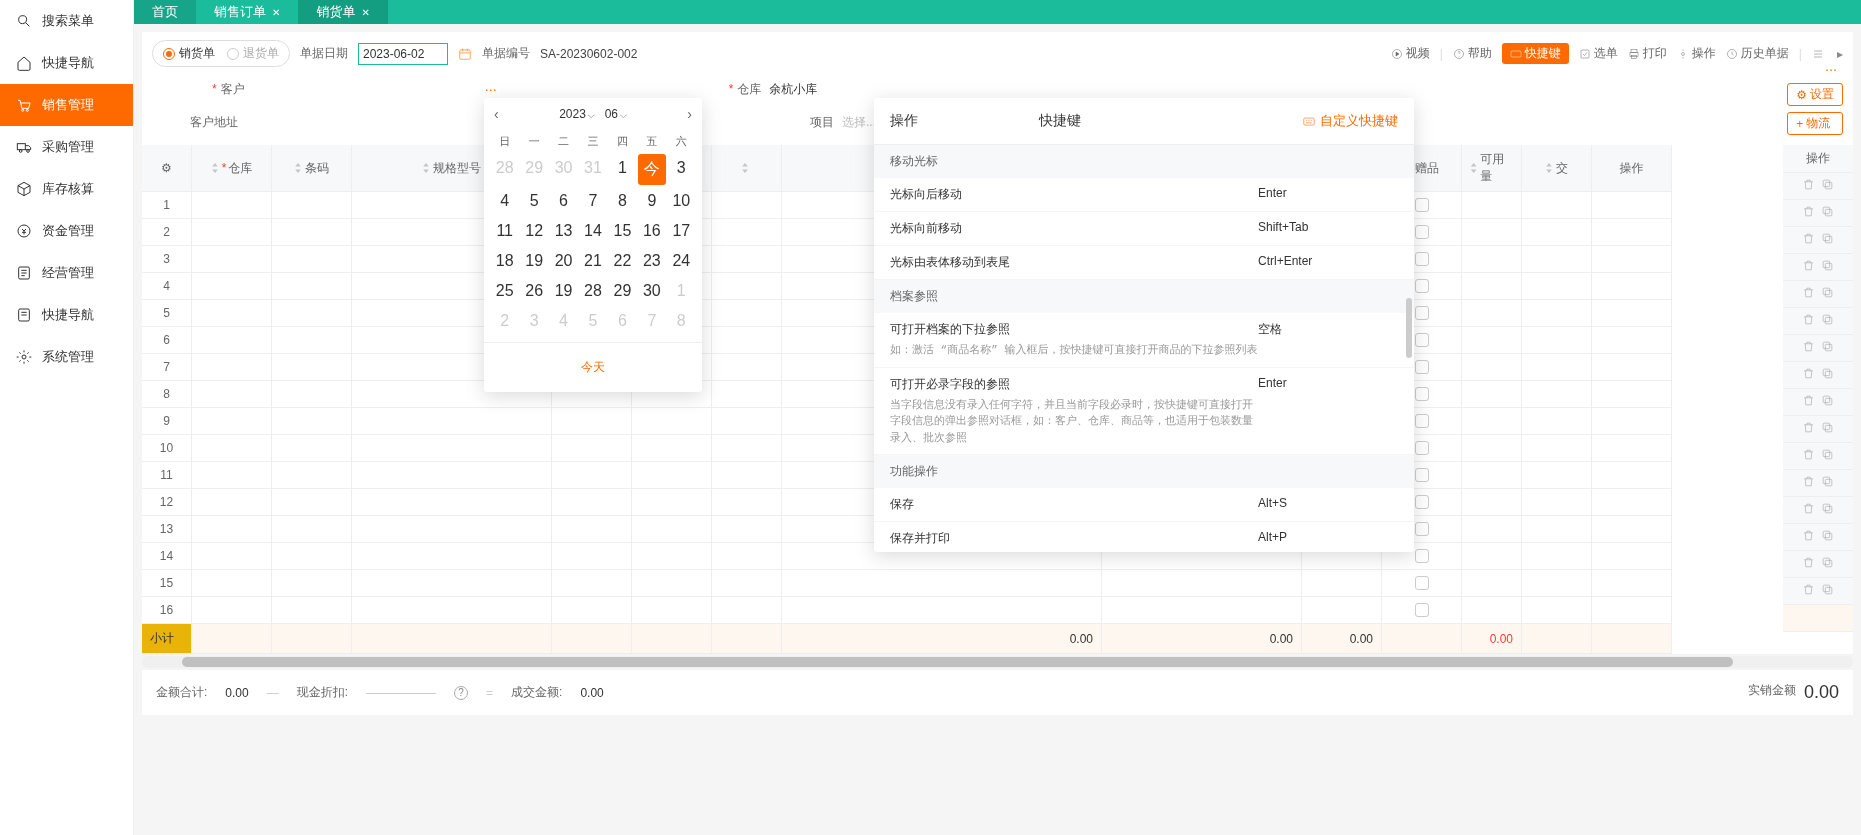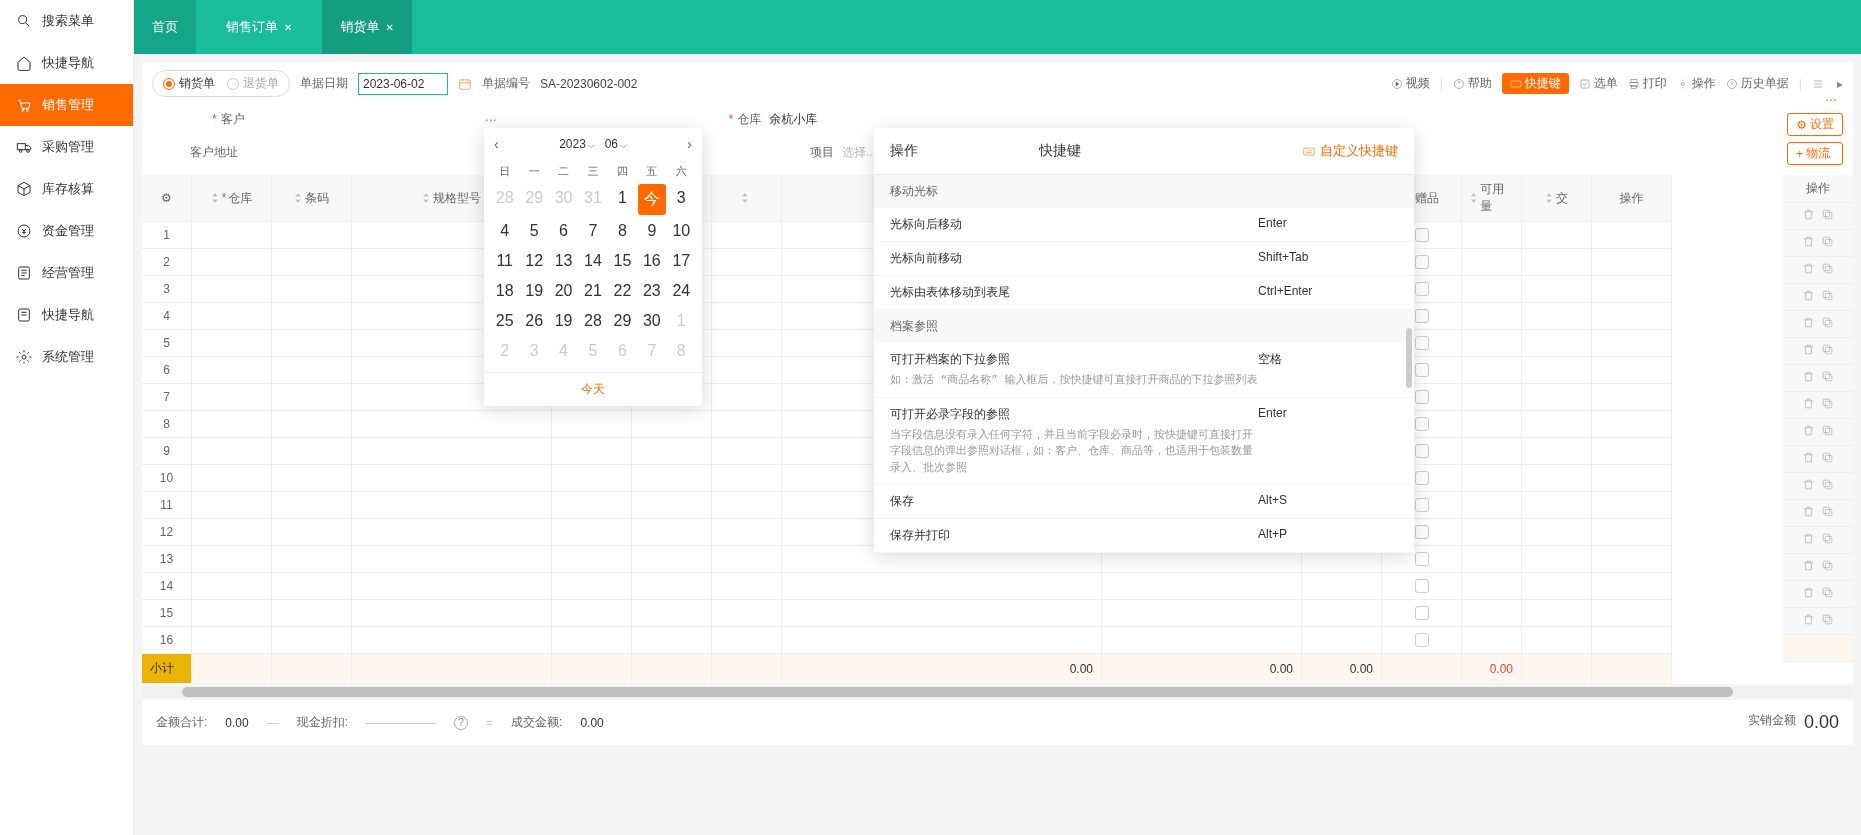--- a/index.html
+++ b/index.html
@@ -11,21 +11,21 @@
 .sidebar { width: 134px; background: #fff; border-right: 1px solid #eee; flex-shrink: 0; }
 .sidebar-item { display: flex; align-items: center; padding: 12px 16px; gap: 10px; cursor: pointer; font-size: 13px; color: #333; }
 .sidebar-item.active { background: #ff6a00; color: #fff; }
 .sidebar-item .icon { width: 16px; height: 16px; display: inline-flex; align-items: center; justify-content: center; }
 .sidebar-item svg { width: 16px; height: 16px; stroke: currentColor; fill: none; stroke-width: 1.5; }
 
 
 .main { flex: 1; display: flex; flex-direction: column; min-width: 0; }
 
 
-.tabs { background: #1abc9c; display: flex; height: 54px; align-items: stretch; gap: 12px; }
+.tabs { background: #1abc9c; display: flex; height: 24px; align-items: stretch; }
 .tab { padding: 0 18px; display: flex; align-items: center; gap: 6px; color: #fff; font-size: 13px; cursor: pointer; }
 .tab.home { background: #17a589; }
 .tab.active { background: #139e82; }
 .tab .close { font-size: 10px; }
 
 
 .content { flex: 1; background: #f5f5f5; position: relative; overflow: hidden; }
 .card { margin: 8px 8px 0 8px; background: #fff; padding: 8px 10px; position: relative; }
 
 
@@ -89,21 +89,21 @@
 .calendar { position: absolute; top: 74px; left: 350px; width: 218px; background: #fff; box-shadow: 0 4px 20px rgba(0,0,0,0.15); z-index: 50; border-radius: 3px; }
 .cal-head { display: flex; align-items: center; justify-content: space-between; padding: 8px 10px; }
 .cal-head .nav { cursor: pointer; color: #666; font-size: 14px; }
 .cal-head .ym { display: flex; gap: 10px; font-size: 12px; font-weight: 500; }
 .cal-head .ym span::after { content: "⌵"; font-size: 9px; margin-left: 2px; color: #888; }
 .cal-grid { display: grid; grid-template-columns: repeat(7, 1fr); text-align: center; padding: 0 6px 6px; }
 .cal-dow { font-size: 11px; color: #666; padding: 4px 0; }
 .cal-day { font-size: 16px; padding: 5px 0; cursor: pointer; color: #333; border-radius: 3px; margin: 1px; }
 .cal-day.other { color: #ccc; }
 .cal-day.today { background: #ff6a00; color: #fff; }
-.cal-foot { text-align: center; padding: 8px; border-top: 1px solid #eee; color: #ff6a00; font-size: 12px; cursor: pointer; }
+.cal-foot { text-align: center; padding: 16px; border-top: 1px solid #eee; color: #ff6a00; font-size: 12px; cursor: pointer; }
 
 
 .hotkey-pop { position: absolute; top: 74px; left: 740px; width: 540px; background: #fff; box-shadow: 0 4px 20px rgba(0,0,0,0.15); z-index: 49; border-radius: 3px; max-height: 454px; display: flex; flex-direction: column; }
 .hk-head { display: flex; justify-content: space-between; padding: 14px 16px; border-bottom: 1px solid #eee; font-size: 14px; }
 .hk-head .custom { color: #ff6a00; display: flex; align-items: center; gap: 4px; font-size: 13px; cursor: pointer; }
 .hk-body { overflow-y: auto; flex: 1; }
 .hk-section { background: #f7f8fa; padding: 8px 16px; color: #666; font-size: 12px; }
 .hk-row { display: flex; padding: 8px 16px; border-bottom: 1px solid #f5f5f5; }
 .hk-row .op { flex: 1; }
 .hk-row .key { width: 140px; color: #333; }
@@ -959,20 +959,21 @@
               </div>
               <div class="key">空格</div>
             </div>
             <div class="hk-row">
               <div class="op">
                 <div>可打开必录字段的参照</div>
                 <div class="hint">当字段信息没有录入任何字符，并且当前字段必录时，按快捷键可直接打开字段信息的弹出参照对话框，如：客户、仓库、商品等，也适用于包装数量录入、批次参照</div>
               </div>
               <div class="key">Enter</div>
             </div>
+            <div class="hk-section">功能操作</div>
             <div class="hk-row">
               <div class="op">
                 <div>保存</div>
               </div>
               <div class="key">Alt+S</div>
             </div>
             <div class="hk-row">
               <div class="op">
                 <div>保存并打印</div>
               </div>

